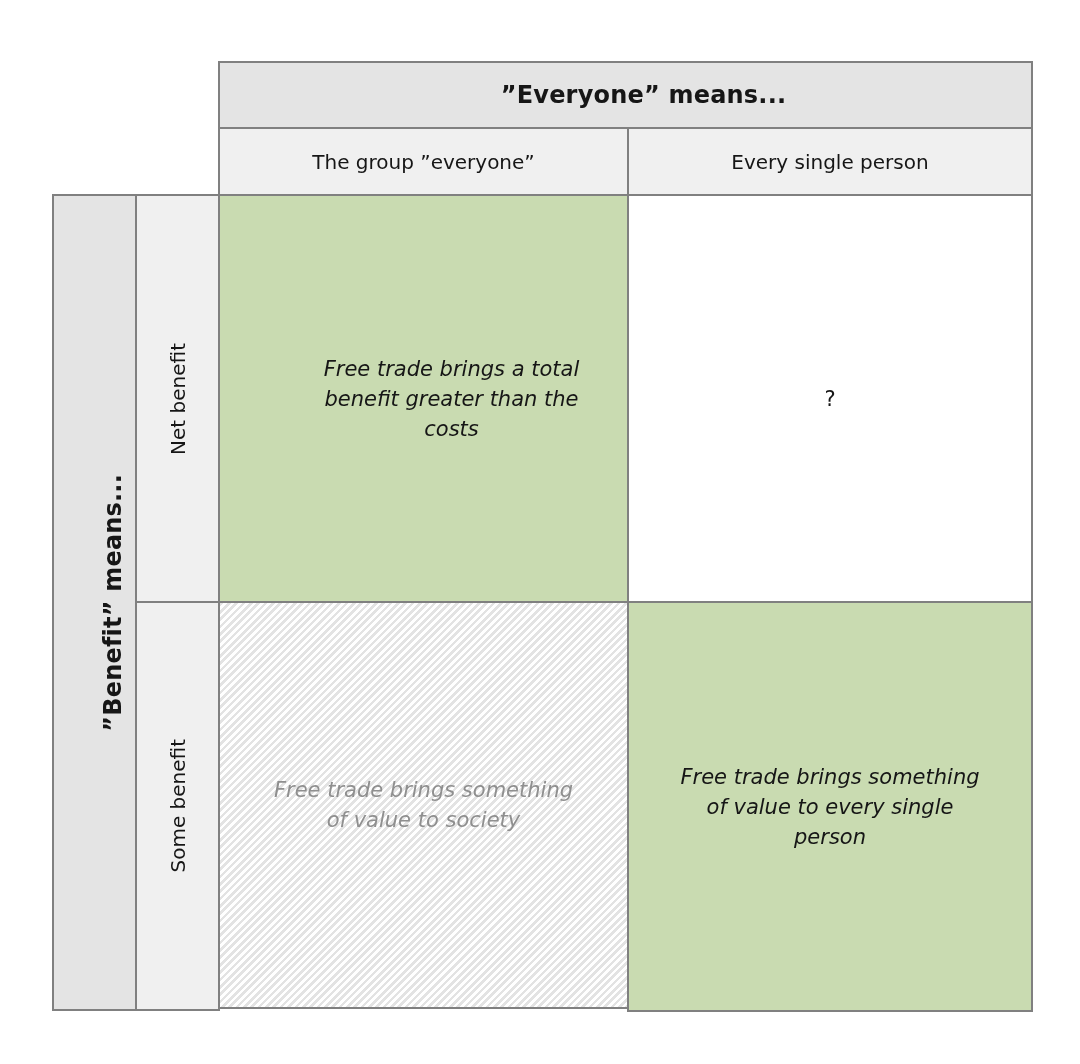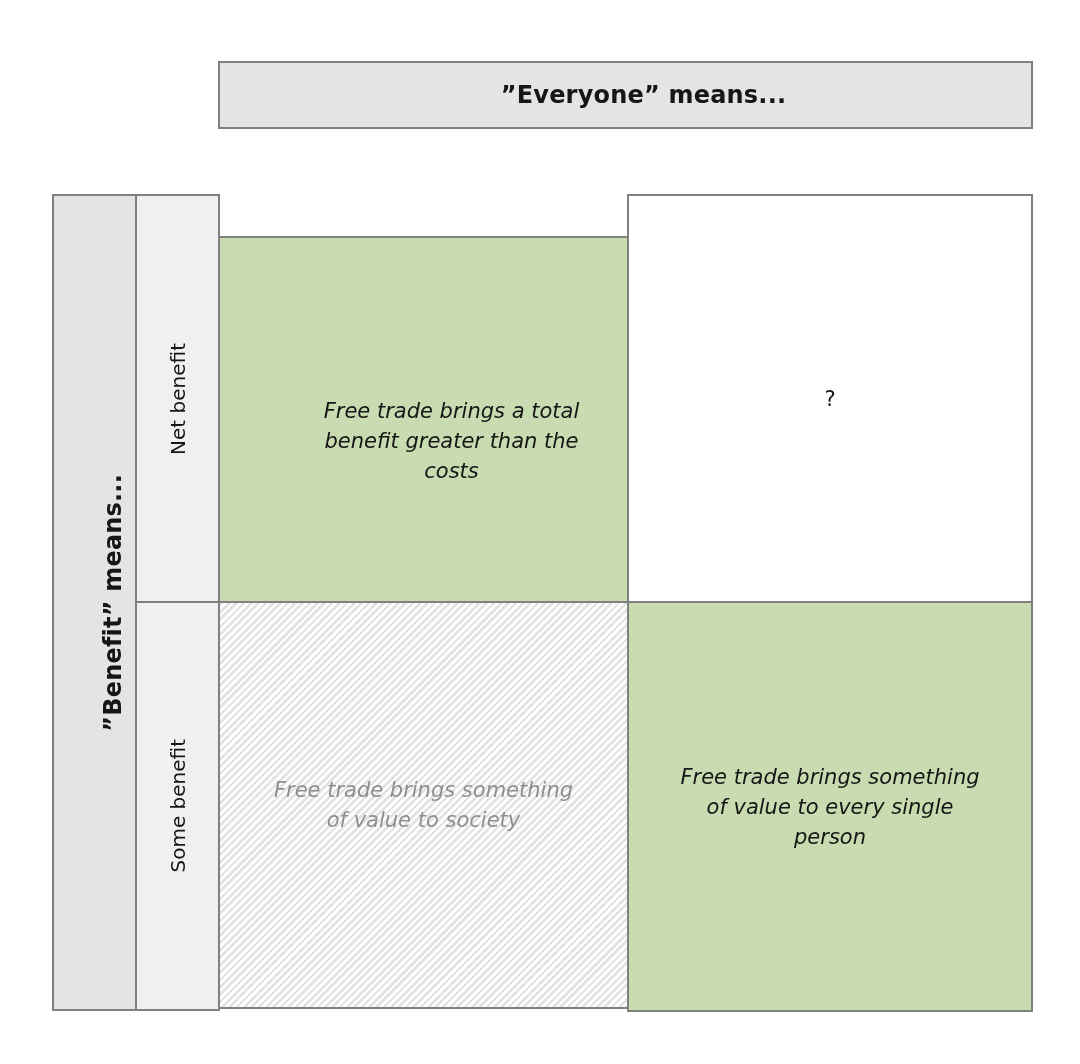--- a/index.html
+++ b/index.html
@@ -69,34 +69,40 @@
     color: var(--muted-text, #8f8f8f);
   }
 
   
   #col-axis-title   { left: 218px; top: 61px;  width: 815px; height: 68px; }
   #col-header-1     { left: 218px; top: 127px; width: 411px; height: 69px; }
   #col-header-2     { left: 627px; top: 127px; width: 406px; height: 69px; }
   #row-axis-title   { left: 52px;  top: 194px; width: 85px;  height: 817px; }
   #row-header-1     { left: 135px; top: 194px; width: 85px;  height: 409px; }
   #row-header-2     { left: 135px; top: 601px; width: 85px;  height: 410px; }
-  #cell-r1c1        { left: 218px; top: 194px; width: 467px; height: 409px; margin-top: 42px; }
+  #cell-r1c1        { left: 218px; top: 194px; width: 467px; height: 409px; }
   #cell-r1c2        { left: 627px; top: 194px; width: 406px; height: 409px; }
   #cell-r2c1        { left: 218px; top: 601px; width: 411px; height: 408px; }
   #cell-r2c2        { left: 627px; top: 601px; width: 406px; height: 411px; }
 </style>
 </head>
 <body>
 
 <div id="canvas">
 
   <div class="box header-fill axis-title" id="col-axis-title">
     <span>”Everyone” means...</span>
   </div>
 
+  <div class="box subheader-fill" id="col-header-1">
+    <span class="col-header-text">The group ”everyone”</span>
+  </div>
+  <div class="box subheader-fill" id="col-header-2">
+    <span class="col-header-text">Every single person</span>
+  </div>
 
   <div class="box header-fill" id="row-axis-title">
     <span class="vtext axis-title">”Benefit” means...</span>
   </div>
 
   <div class="box subheader-fill" id="row-header-1">
     <span class="vtext row-header-text">Net benefit</span>
   </div>
   <div class="box subheader-fill" id="row-header-2">
     <span class="vtext row-header-text">Some benefit</span>

